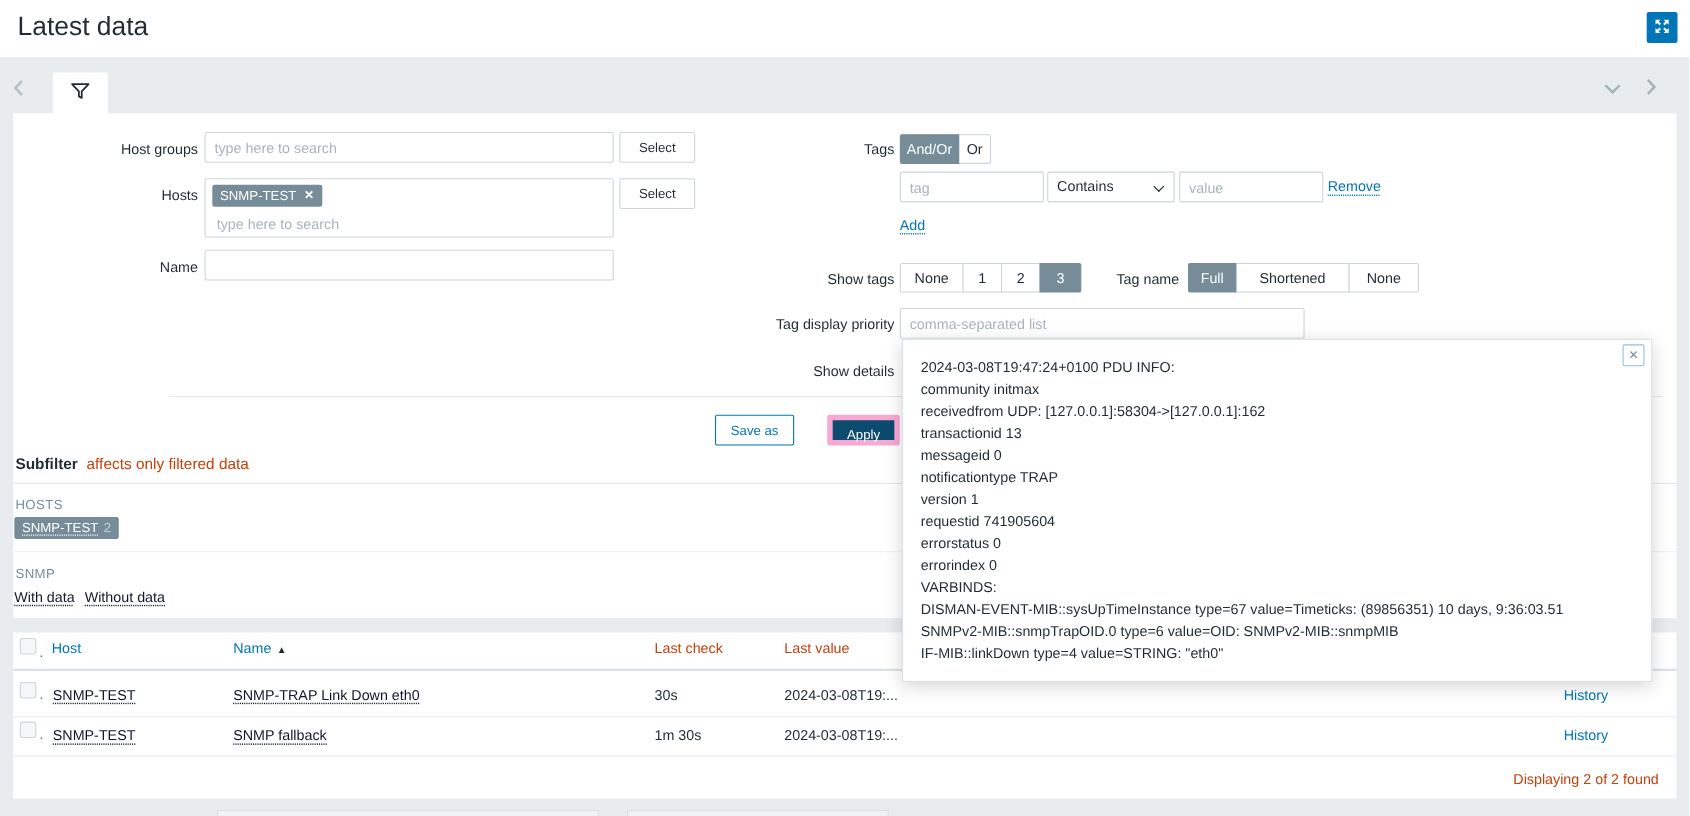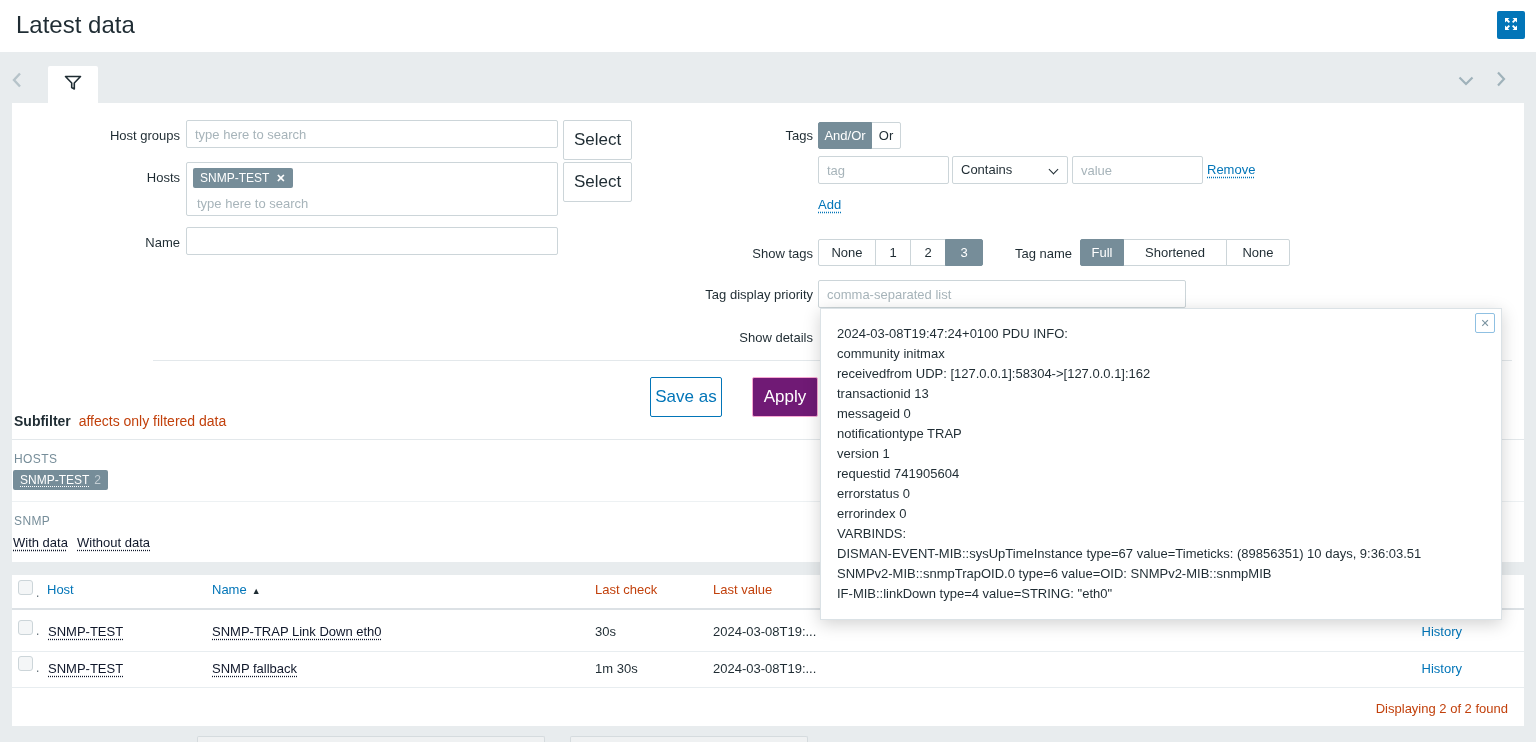--- a/index.html
+++ b/index.html
@@ -21,24 +21,24 @@
   .muted { color:#c2410c; }
 
   input.tb { position:absolute; border:1px solid #ccd5d9; border-radius:2px; font-size:13px; padding:0 8px; color:#1f2c33; background:#fff; font-family:"Liberation Sans",sans-serif; }
   input.tb::placeholder { color:#a7b4ba; }
   .msel { border:1px solid #ccd5d9; border-radius:2px; background:#fff; padding:5px 6px; }
   .ms-ph { margin-top:8px; padding-left:4px; font-size:13px; color:#a7b4ba; }
 
   .chip { display:inline-flex; align-items:center; gap:7px; background:#768d99; color:#fff; border-radius:2px; font-size:12px; height:20px; padding:0 7px; }
   .chip .x { font-size:11px; font-weight:700; cursor:pointer; line-height:1; }
 
-  .btn { position:absolute; font-size:17px; border-radius:2px; text-align:center; height:40px; line-height:26px; cursor:pointer; font-family:"Liberation Sans",sans-serif; }
+  .btn { position:absolute; font-size:12px; border-radius:2px; text-align:center; height:28px; line-height:26px; cursor:pointer; font-family:"Liberation Sans",sans-serif; }
   .btn-select { background:#fff; border:1px solid #ccd5d9; color:#1f2c33; }
   .btn-outline { background:#fff; border:1px solid #0275b8; color:#0275b8; }
-  .btn-primary { background:#701a75; border:1px solid #f9a8d4; color:#fff; }
+  .btn-primary { background:#0c4a6e; border:5px solid #f9a8d4; color:#fff; }
 
   .seg { position:absolute; display:flex; height:27px; }
   .seg span { border:1px solid #ccd5d9; background:#fff; color:#1f2c33; font-size:13px; line-height:25px; text-align:center; margin-left:-1px; cursor:pointer; position:relative; }
   .seg span:first-child { margin-left:0; border-radius:2px 0 0 2px; }
   .seg span:last-child { border-radius:0 2px 2px 0; }
   .seg span.sel { background:#768d99; border-color:#768d99; color:#fff; z-index:1; }
 
   .selbox { position:absolute; border:1px solid #ccd5d9; border-radius:2px; background:#fff; font-size:13px; line-height:26px; padding:0 8px; cursor:pointer; }
   .selbox .chev { position:absolute; right:10px; top:9px; width:7px; height:7px; border-right:1.6px solid #1f2c33; border-bottom:1.6px solid #1f2c33; transform:rotate(45deg); }
 

